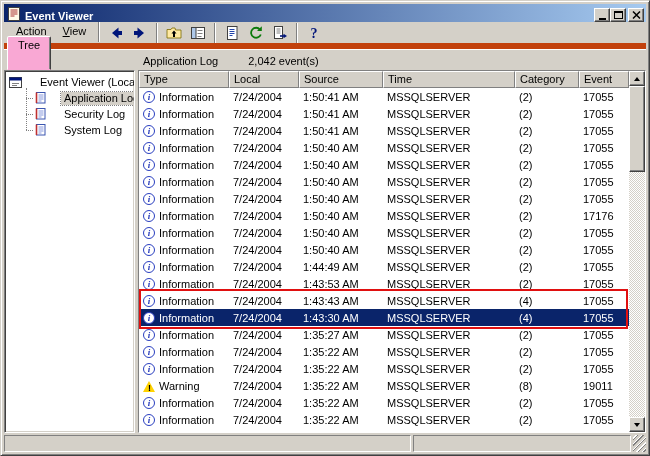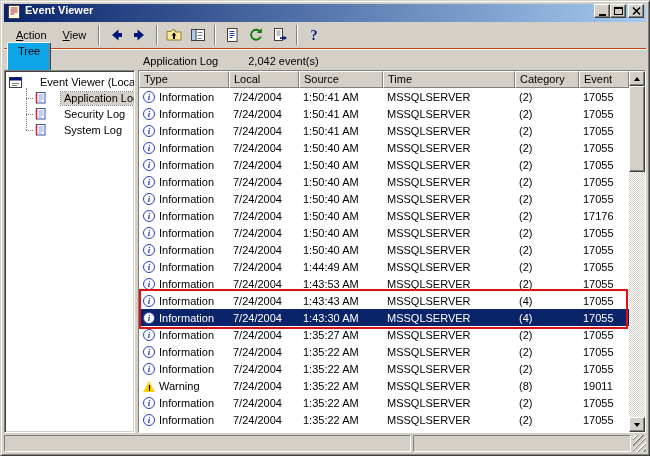--- a/index.html
+++ b/index.html
@@ -4,50 +4,50 @@
 <style>
   * { box-sizing: border-box; margin: 0; padding: 0; }
   html,body { width:650px; height:456px; overflow:hidden; background:#fff;
     font-family:"Liberation Sans", sans-serif; font-size:11px; color:#000; }
   .window { position:absolute; inset:0; background:#d4d0c8;
     border:1px solid; border-color:#d4d0c8 #404040 #404040 #d4d0c8;
     box-shadow: inset 1px 1px 0 #fff, inset -1px -1px 0 #808080;
     padding:3px; display:flex; flex-direction:column; }
 
   
-  .titlebar { height:18px; flex:0 0 18px; display:flex; align-items:flex-start;
+  .titlebar { height:18px; flex:0 0 18px; display:flex; align-items:flex-end;
     background:linear-gradient(90deg, var(--tl,#0a246a), var(--tr,#a6caf0));
     padding:0 2px; }
   .titlebar .app-icon { width:16px; height:16px; flex:0 0 16px; margin-right:3px; }
   .titlebar .title { color:#fff; font-weight:bold; flex:1; white-space:nowrap; }
   .win-buttons { display:flex; gap:0; }
   .wbtn { width:16px; height:14px; background:#d4d0c8; border:1px solid;
     border-color:#fff #404040 #404040 #fff; box-shadow: inset -1px -1px 0 #808080;
     display:flex; align-items:center; justify-content:center; padding:0; cursor:default; }
   .wbtn.close { margin-left:2px; }
   .glyph-min { width:7px; height:2px; background:#000; margin-top:7px; }
   .glyph-max { width:9px; height:8px; border:1px solid #000; border-top:2px solid #000; }
 
   
-  .menubar { height:27px; flex:0 0 27px; display:flex; align-items:center;
-    border-bottom:1px solid #c2410c; box-shadow:0 1px 0 #fff; padding-left:4px; }
+  .menubar { height:27px; flex:0 0 27px; display:flex; align-items:flex-start;
+    border-bottom:6px solid #c2410c; box-shadow:0 1px 0 #fff; padding-left:4px; }
   .menu-item { padding:3px 8px; }
   .menu-item u { text-decoration:underline; }
   .band-sep, .tb-sep { width:2px; height:20px; border-left:1px solid #808080;
     border-right:1px solid #fff; margin:0 4px; }
   .toolbar { display:flex; align-items:center; }
   .tb-btn { width:24px; height:22px; background:transparent; border:1px solid transparent;
     display:flex; align-items:center; justify-content:center; padding:0; cursor:default; }
   .tb-btn svg { display:block; }
 
   
   .tabrow { height:21px; flex:0 0 21px; display:flex; align-items:flex-end; }
   .tab-zone { width:131px; flex:0 0 131px; padding-left:3px; }
-  .tree-tab { display:inline-block; height:28px; padding:2px 10px 0 10px;
-    background:#0ea5e9; border:1px solid; border-color:#fff #404040 transparent #fff;
+  .tree-tab { display:inline-block; height:34px; padding:2px 10px 0 10px;
+    background:#f9a8d4; border:1px solid; border-color:#fff #404040 transparent #fff;
     box-shadow: inset -1px 0 0 #808080; border-radius:2px 2px 0 0; }
   .desc-bar { flex:1; display:flex; align-items:center; padding:0 6px 3px 8px; }
   .desc-title { margin-right:30px; }
 
   
   .main { flex:1; display:flex; min-height:0; }
   .tree-pane { width:131px; flex:0 0 131px; background:#fff; overflow:hidden;
     border:1px solid; border-color:#808080 #fff #fff #808080;
     box-shadow: inset 1px 1px 0 #404040, inset -1px -1px 0 #d4d0c8;
     padding:3px 1px 1px 3px; }

